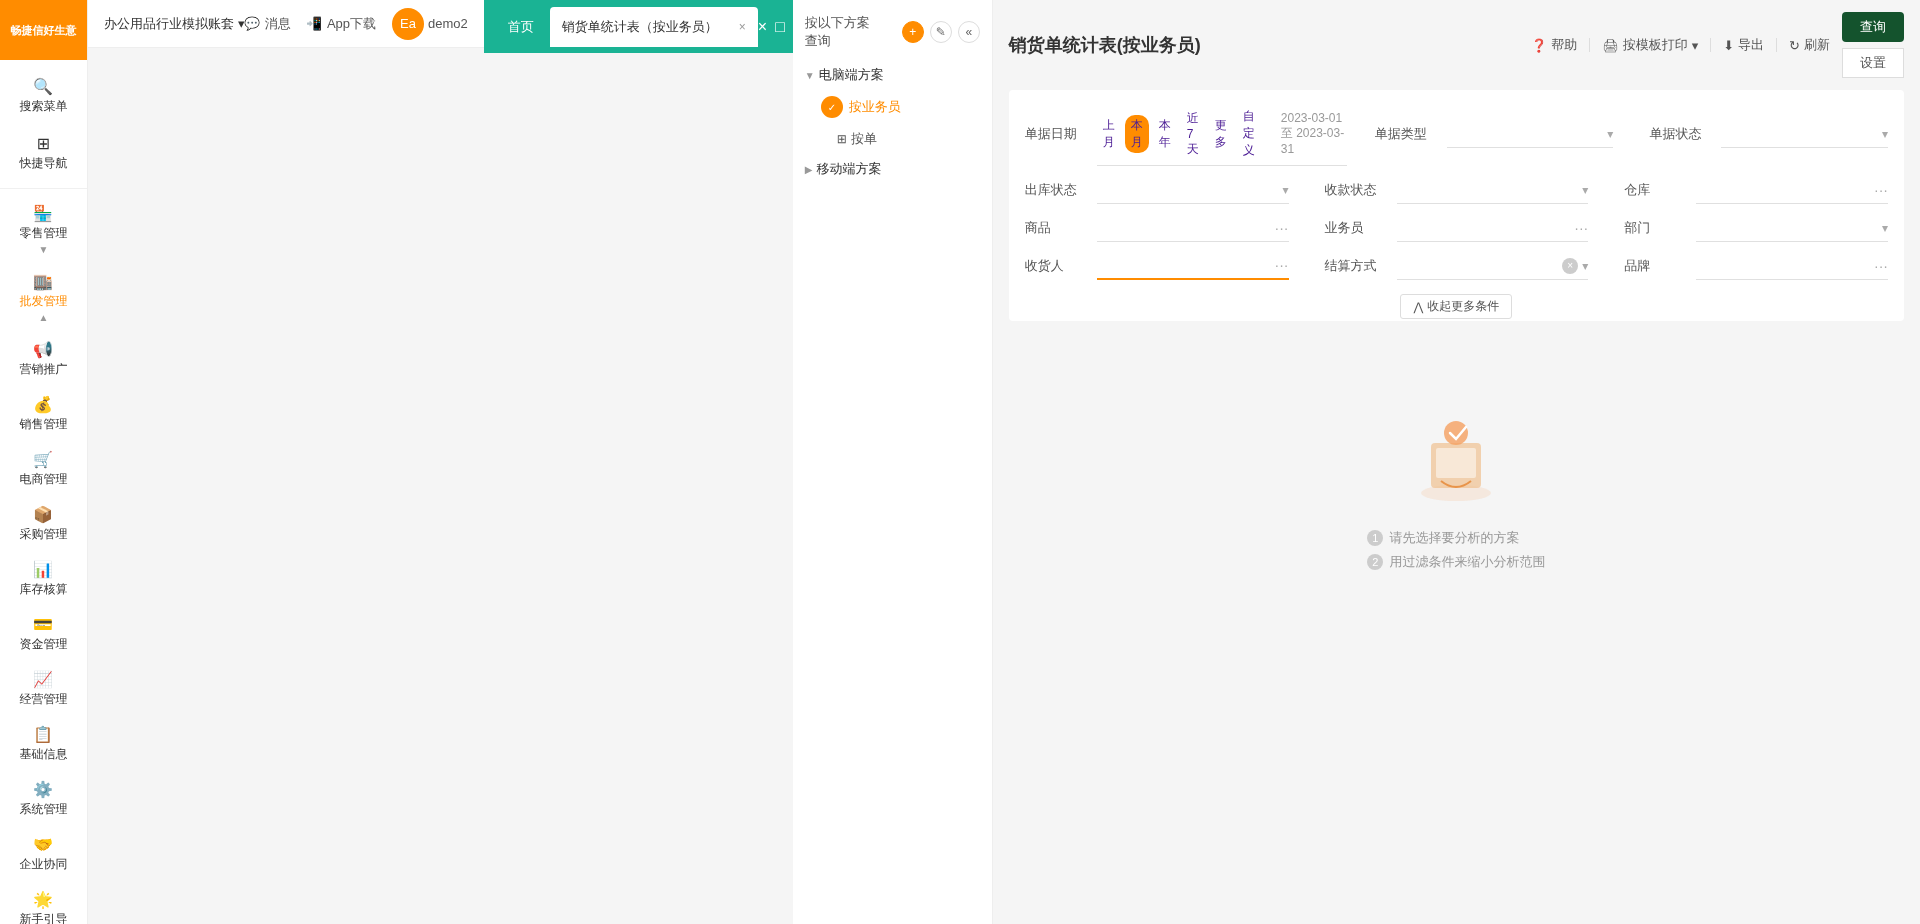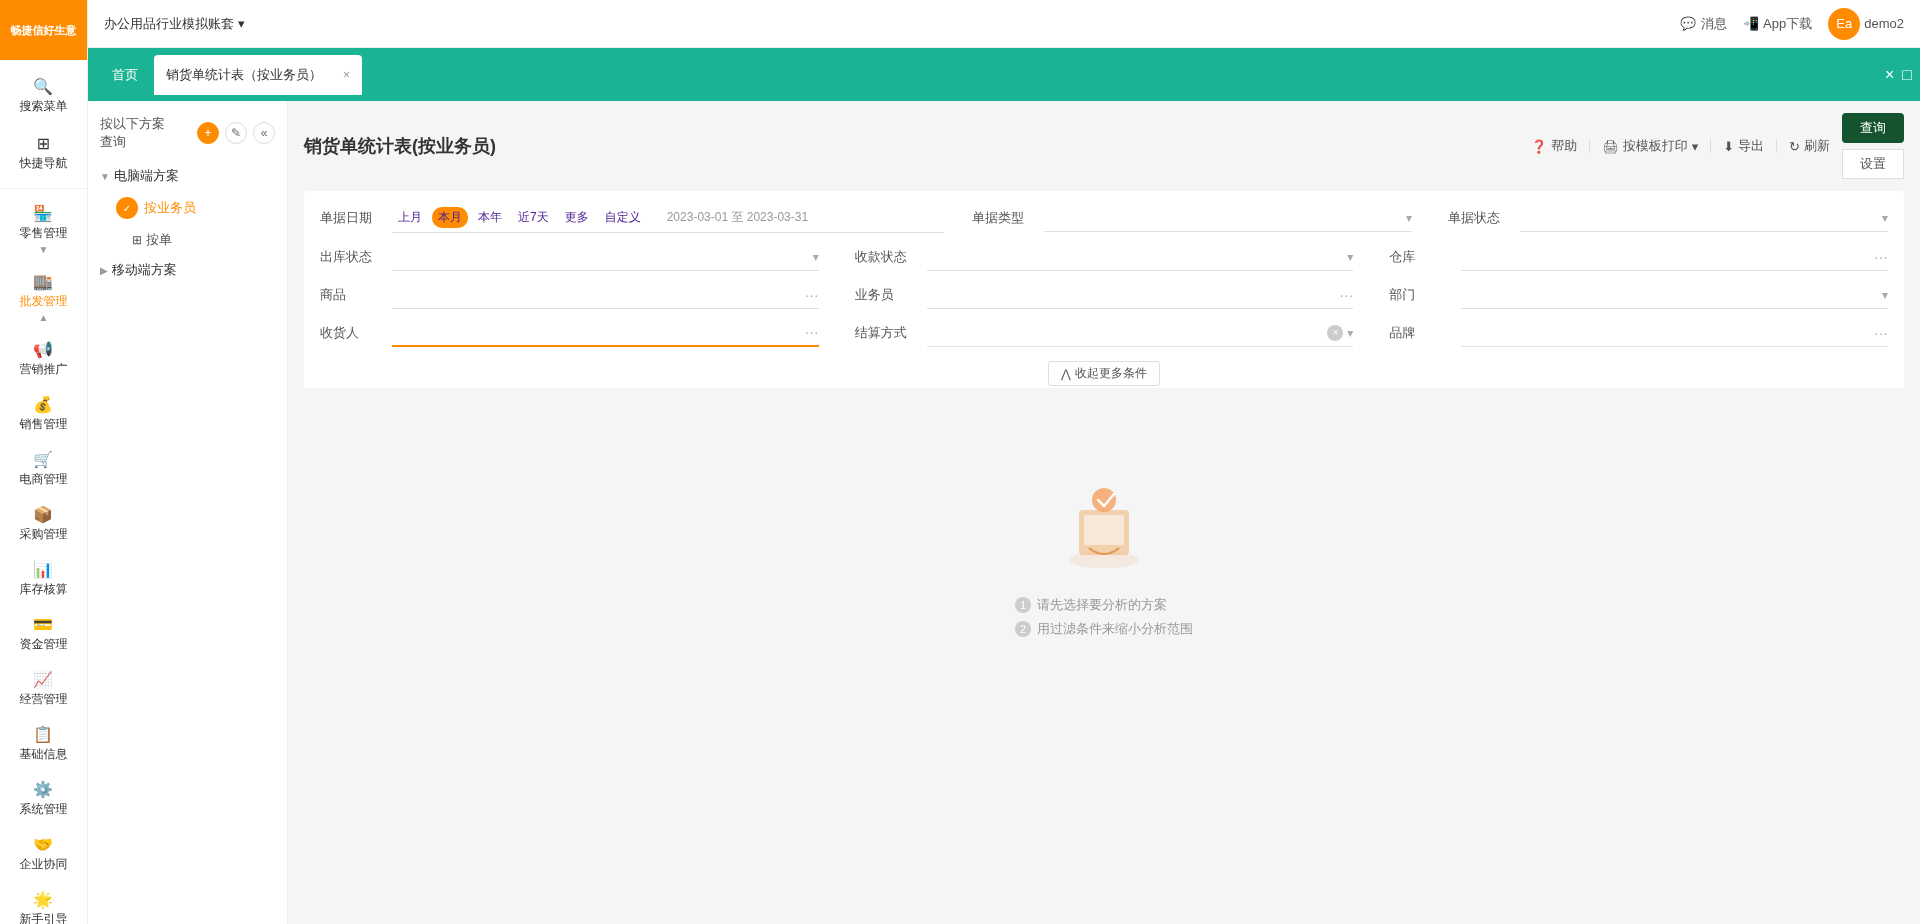--- a/index.html
+++ b/index.html
@@ -70,21 +70,21 @@
     }
     .nav-arrow {
       font-size: 10px;
       color: #999;
     }
 
     
     .main-area {
       flex: 1;
       display: flex;
-      flex-direction: column;
+      flex-direction: row;
       height: 100%;
       overflow: hidden;
     }
 
     
     .top-header {
       height: 48px;
       background: #fff;
       border-bottom: 1px solid #eee;
       display: flex;

